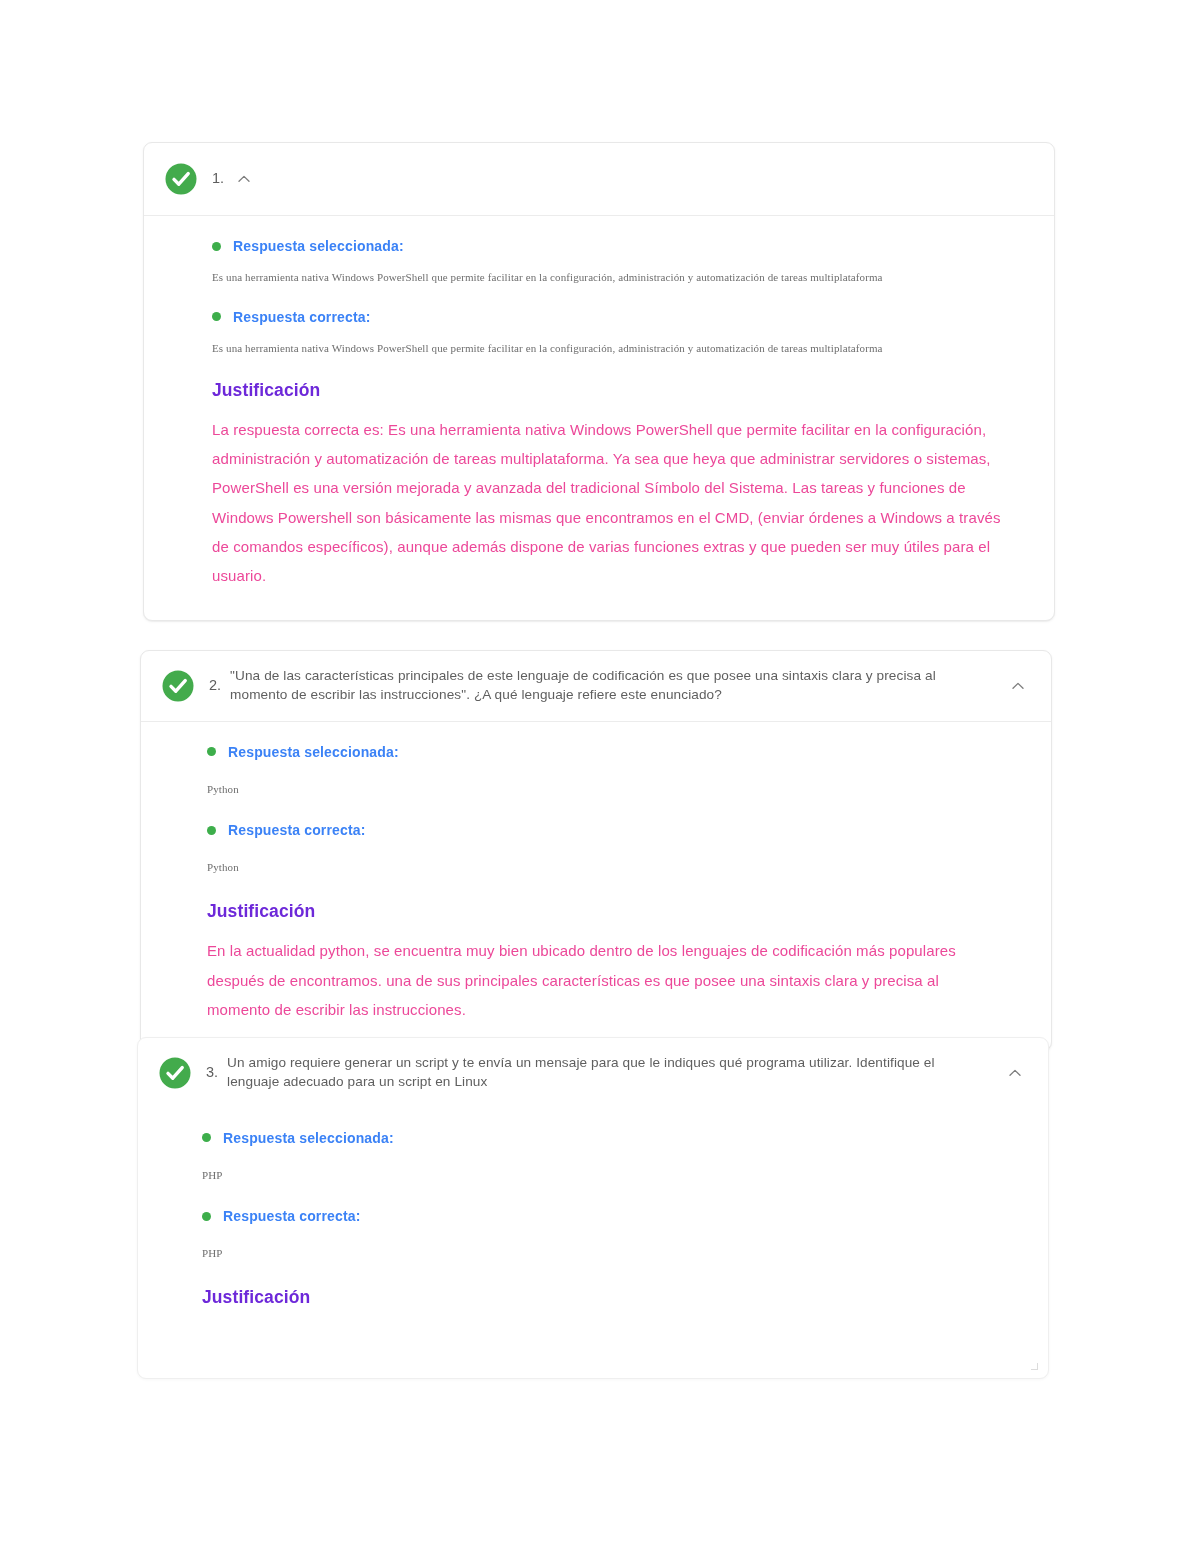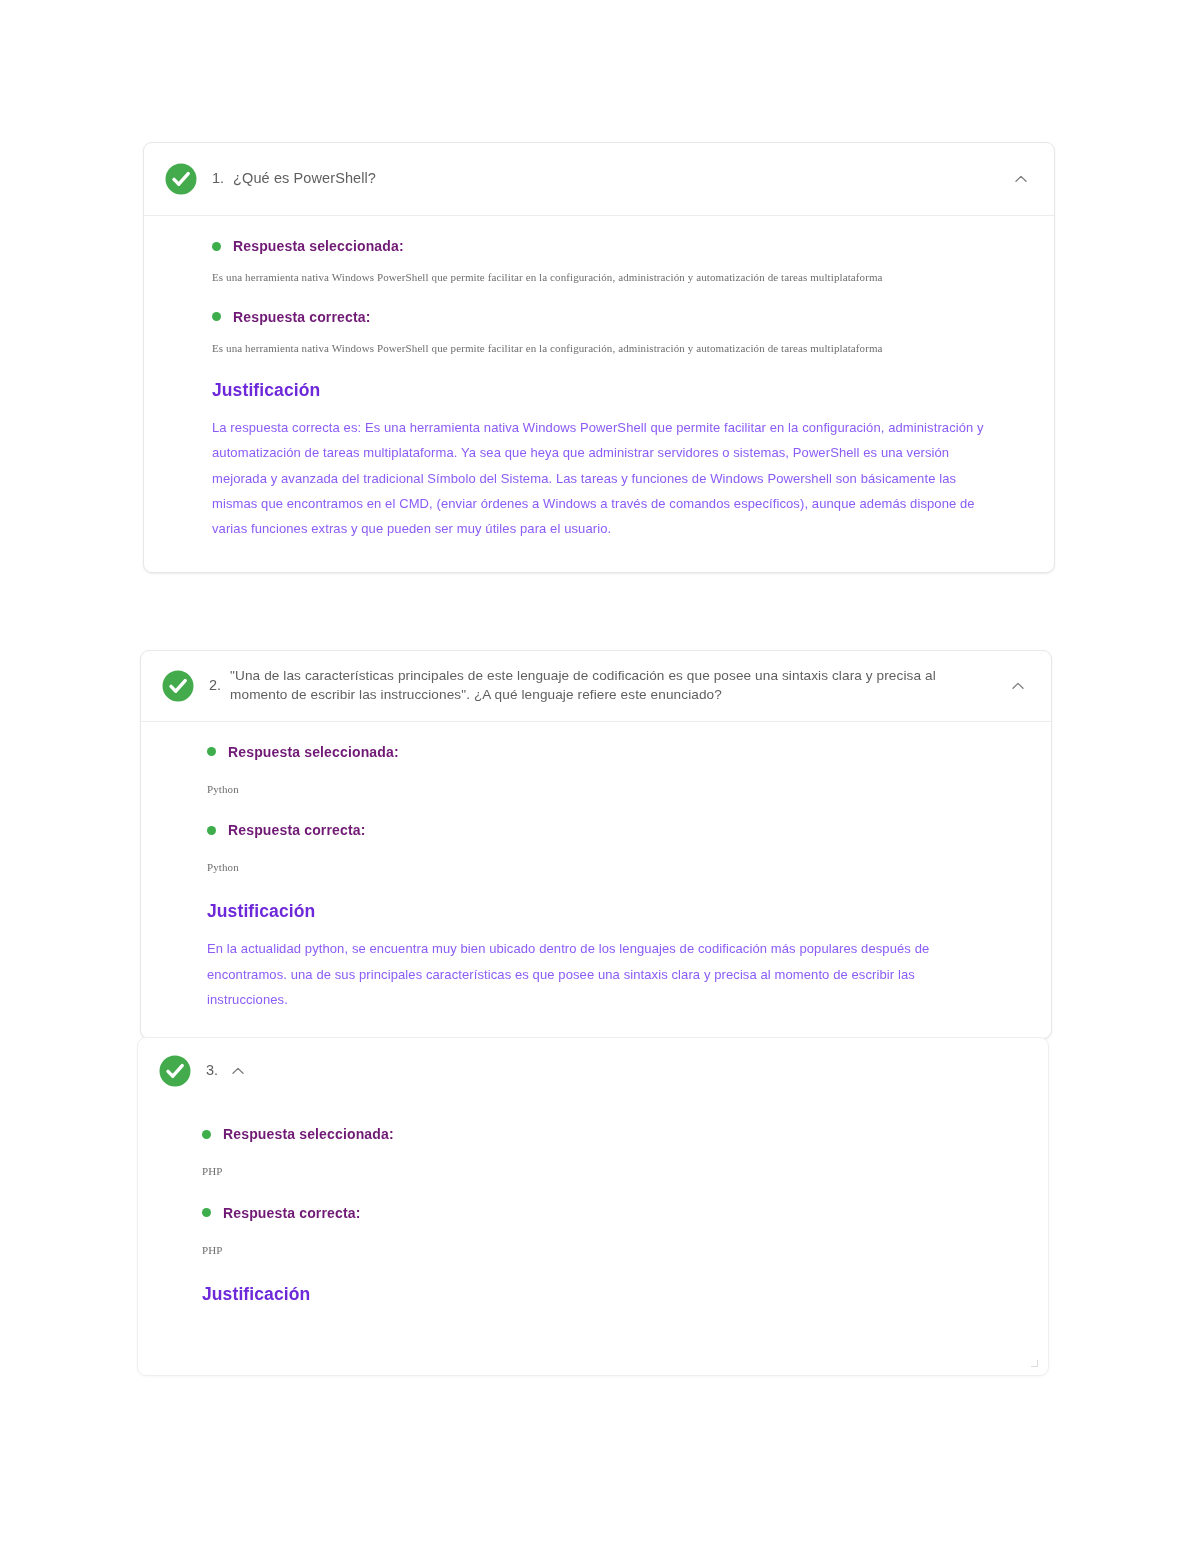--- a/index.html
+++ b/index.html
@@ -108,21 +108,21 @@
     width: 9px;
     height: 9px;
     border-radius: 50%;
     background: #3dae4b;
     margin-right: 12px;
     flex: 0 0 auto;
   }
   .anslabel {
     font-size: 14px;
     font-weight: bold;
-    color: #701a75;
+    color: #3b82f6;
     letter-spacing: 0.15px;
   }
 
   .anstext {
     font-size: 11px;
     color: #6e6e6e;
     line-height: 1.72;
     margin: 0 0 22px 0;
     max-width: 700px;
     letter-spacing: 0.1px;
@@ -132,22 +132,22 @@
 
   .just-title {
     font-size: 17.5px;
     font-weight: bold;
     color: #6d28d9;
     margin: 0 0 14px 0;
     letter-spacing: 0.1px;
   }
 
   .just-text {
-    font-size: 13px;
-    color: #8b5cf6;
+    font-size: 15px;
+    color: #ec4899;
     line-height: 1.95;
     margin: 0;
     max-width: 790px;
     letter-spacing: 0.1px;
   }
   .qcard.c3 .just-text { line-height: 1.6; }
 
   .corner-mark {
     position: absolute;
     right: 10px;
@@ -165,21 +165,20 @@
 
   <div class="qcard c1">
     <div class="qhead">
       <span class="check-icon">
         <svg viewBox="0 0 34 34" xmlns="http://www.w3.org/2000/svg">
           <circle cx="17" cy="17" r="15.5" fill="#43ab4c"></circle>
           <path d="M10 17.4 L14.8 22.2 L24.2 11.6" fill="none" stroke="#ffffff" stroke-width="3.4" stroke-linecap="round" stroke-linejoin="round"></path>
         </svg>
       </span>
       <span class="qnum">1.</span>
-      <span class="qtext">¿Qué es PowerShell?</span>
       <span class="chevron">
         <svg width="16" height="16" viewBox="0 0 16 16" xmlns="http://www.w3.org/2000/svg">
           <path d="M3 10.2 L8 5.4 L13 10.2" fill="none" stroke="currentColor" stroke-width="1.3" stroke-linecap="round" stroke-linejoin="round"></path>
         </svg>
       </span>
     </div>
     <div class="hdiv"></div>
     <div class="qbody">
       <div class="ansrow">
         <span class="bullet"></span>
@@ -235,20 +234,21 @@
 
   <div class="qcard c3">
     <div class="qhead">
       <span class="check-icon">
         <svg viewBox="0 0 34 34" xmlns="http://www.w3.org/2000/svg">
           <circle cx="17" cy="17" r="15.5" fill="#43ab4c"></circle>
           <path d="M10 17.4 L14.8 22.2 L24.2 11.6" fill="none" stroke="#ffffff" stroke-width="3.4" stroke-linecap="round" stroke-linejoin="round"></path>
         </svg>
       </span>
       <span class="qnum">3.</span>
+      <span class="qtext">Un amigo requiere generar un script y te envía un mensaje para que le indiques qué programa utilizar. Identifique el lenguaje adecuado para un script en Linux</span>
       <span class="chevron">
         <svg width="16" height="16" viewBox="0 0 16 16" xmlns="http://www.w3.org/2000/svg">
           <path d="M3 10.2 L8 5.4 L13 10.2" fill="none" stroke="currentColor" stroke-width="1.3" stroke-linecap="round" stroke-linejoin="round"></path>
         </svg>
       </span>
     </div>
     <div class="qbody">
       <div class="ansrow">
         <span class="bullet"></span>
         <span class="anslabel">Respuesta seleccionada:</span>

